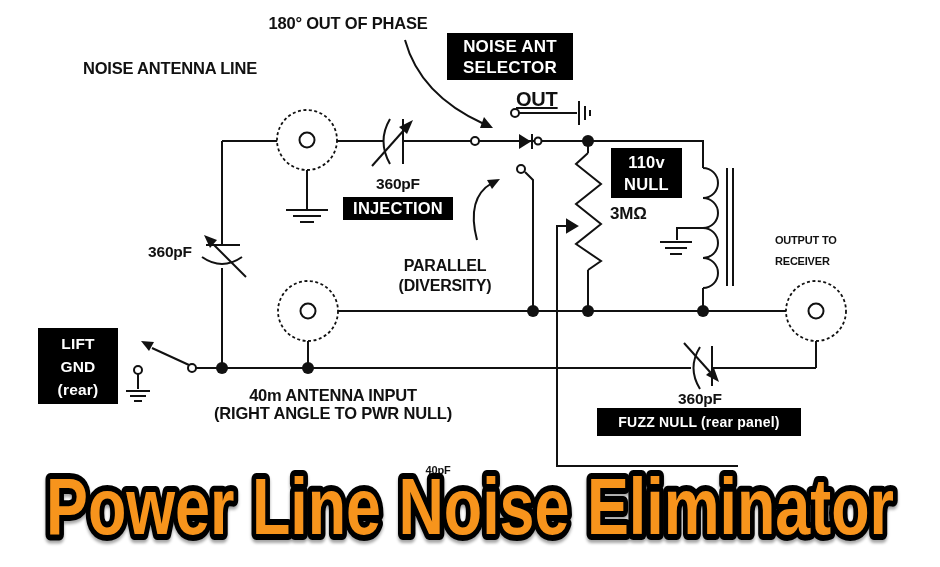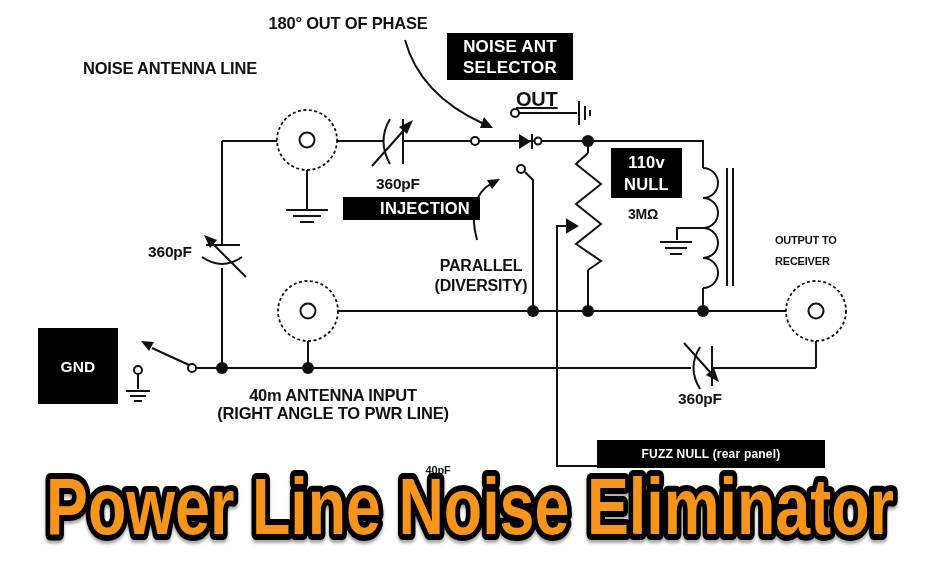--- a/index.html
+++ b/index.html
@@ -121,51 +121,51 @@
       </g>
     </svg>
 
     <div class="lbl center" style="left:348px;top:14px;font-size:16.5px;">180° OUT OF PHASE</div>
     <div class="lbl" style="left:83px;top:59px;font-size:16.5px;line-height:19px;">
       <div>NOISE ANTENNA LINE</div>
     </div>
     <div class="lbl" style="left:516px;top:90px;font-size:20px;text-decoration:underline;">OUT</div>
     <div class="lbl center" style="left:398px;top:175px;font-size:15.5px;">360pF</div>
     <div class="lbl center" style="left:170px;top:243px;font-size:15.5px;">360pF</div>
-    <div class="lbl center" style="left:445px;top:256px;font-size:16px;line-height:20px;margin-left:36px;">
+    <div class="lbl center" style="left:445px;top:256px;font-size:16px;line-height:20px;">
       <div>PARALLEL</div>
       <div>(DIVERSITY)</div>
     </div>
-    <div class="lbl" style="left:628px;top:205px;font-size:14px;">3MΩ</div>
+    <div class="lbl" style="left:610px;top:205px;font-size:17px;">3MΩ</div>
     <div class="lbl" style="left:775px;top:230px;font-size:11px;line-height:21px;">
       <div>OUTPUT TO</div>
       <div>RECEIVER</div>
     </div>
     <div class="lbl center" style="left:333px;top:386px;font-size:16.5px;line-height:18px;">
       <div>40m ANTENNA INPUT</div>
-      <div>(RIGHT ANGLE TO PWR LINE)</div>
+      <div>(RIGHT ANGLE TO PWR NULL)</div>
     </div>
     <div class="lbl center" style="left:700px;top:390px;font-size:15.5px;">360pF</div>
     <div class="lbl center" style="left:438px;top:461px;font-size:11px;">40pF</div>
 
     <div class="badge" style="left:447px;top:33px;width:126px;height:47px;font-size:17px;line-height:21px;">
       <div>NOISE ANT</div>
       <div>SELECTOR</div>
     </div>
-    <div class="badge" style="left:343px;top:197px;width:110px;height:23px;font-size:16.5px;padding-left:27px;">INJECTION</div>
+    <div class="badge" style="left:343px;top:197px;width:110px;height:23px;font-size:16.5px;">INJECTION</div>
     <div class="badge" style="left:611px;top:148px;width:71px;height:50px;font-size:16.5px;line-height:22px;">
       <div>110v</div>
       <div>NULL</div>
     </div>
-    <div class="badge" style="left:38px;top:328px;width:80px;height:76px;font-size:15.5px;line-height:23px;gap:23px;">
+    <div class="badge" style="left:38px;top:328px;width:80px;height:76px;font-size:15.5px;line-height:23px;">
       <div>LIFT</div>
       <div>GND</div>
       <div>(rear)</div>
     </div>
-    <div class="badge" style="left:597px;top:440px;width:228px;height:28px;font-size:12px;">FUZZ NULL (rear panel)</div>
+    <div class="badge" style="left:597px;top:408px;width:204px;height:28px;font-size:14px;">FUZZ NULL (rear panel)</div>
   </div>
 
   <div class="titlebar">
     <svg width="940" height="107" viewBox="0 0 940 107">
       <defs>
         <filter id="ds" x="-10%" y="-10%" width="120%" height="130%">
           <feDropShadow dx="0" dy="3" stdDeviation="1.6" flood-color="#000" flood-opacity="0.35"></feDropShadow>
         </filter>
       </defs>
       <text x="470" y="74" text-anchor="middle" font-family="Liberation Sans, DejaVu Sans, sans-serif" font-size="80" font-weight="bold" textLength="848" lengthAdjust="spacingAndGlyphs" stroke="#000" stroke-width="12" stroke-linejoin="round" paint-order="stroke fill" filter="url(#ds)" fill="#F7941E">Power Line Noise Eliminator</text>

